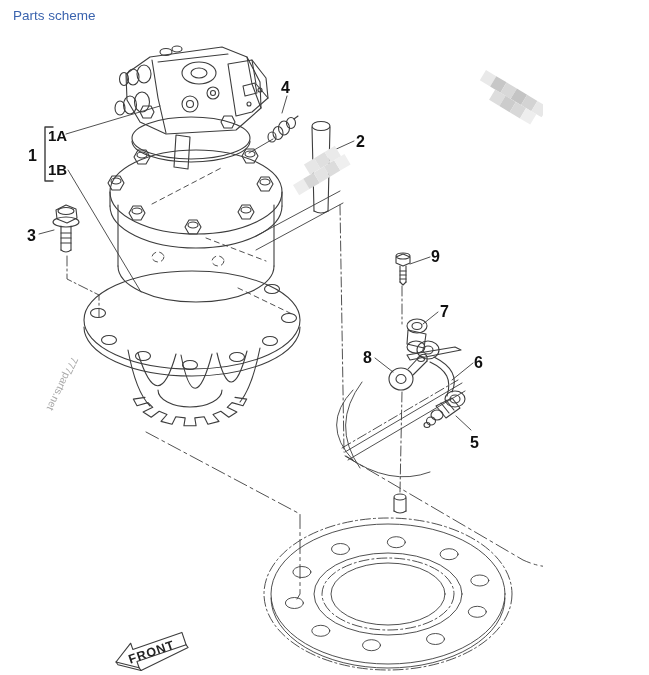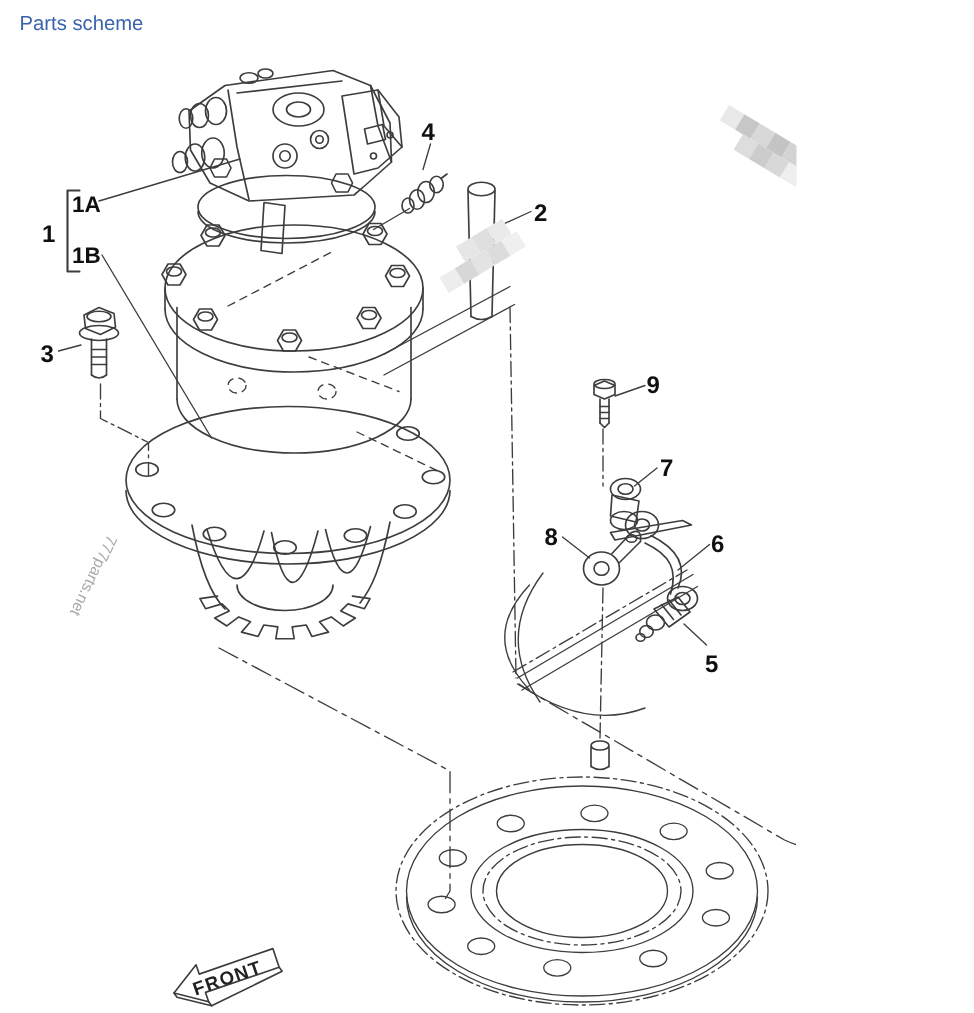--- a/index.html
+++ b/index.html
@@ -1,17 +1,17 @@
 <!DOCTYPE html>
 <html><head>
 <meta charset="utf-8">
 <style>
   html,body{margin:0;padding:0;background:#fff;}
   .canvas{position:relative;width:531px;height:675px;background:#ffffff;overflow:hidden;
-          font-family:"Liberation Sans",sans-serif;}
+          font-family:"Liberation Sans",sans-serif;padding-left:12px;}
   .page-title{position:absolute;left:13px;top:8px;font-size:13.5px;color:#3a63ae;cursor:pointer;}
   svg{position:absolute;left:0;top:0;}
   .art{stroke:#3d3d3d;fill:none;stroke-width:1.1;stroke-linecap:round;stroke-linejoin:round;}
   .thin{stroke-width:0.9;}
   .cl{stroke-dasharray:10 3 2 3;stroke-width:0.9;}
   .cl2{stroke-dasharray:14 4 3 4;stroke-width:0.9;}
   .hid{stroke-dasharray:5 4;stroke-width:0.9;}
   .callout{font:bold 16px "Liberation Sans",sans-serif;fill:#101010;stroke:none;}
   .callout-small{font:bold 15px "Liberation Sans",sans-serif;fill:#101010;stroke:none;}
   .front-text{font:bold 12.5px "Liberation Sans",sans-serif;fill:#222;stroke:none;letter-spacing:1px;}

